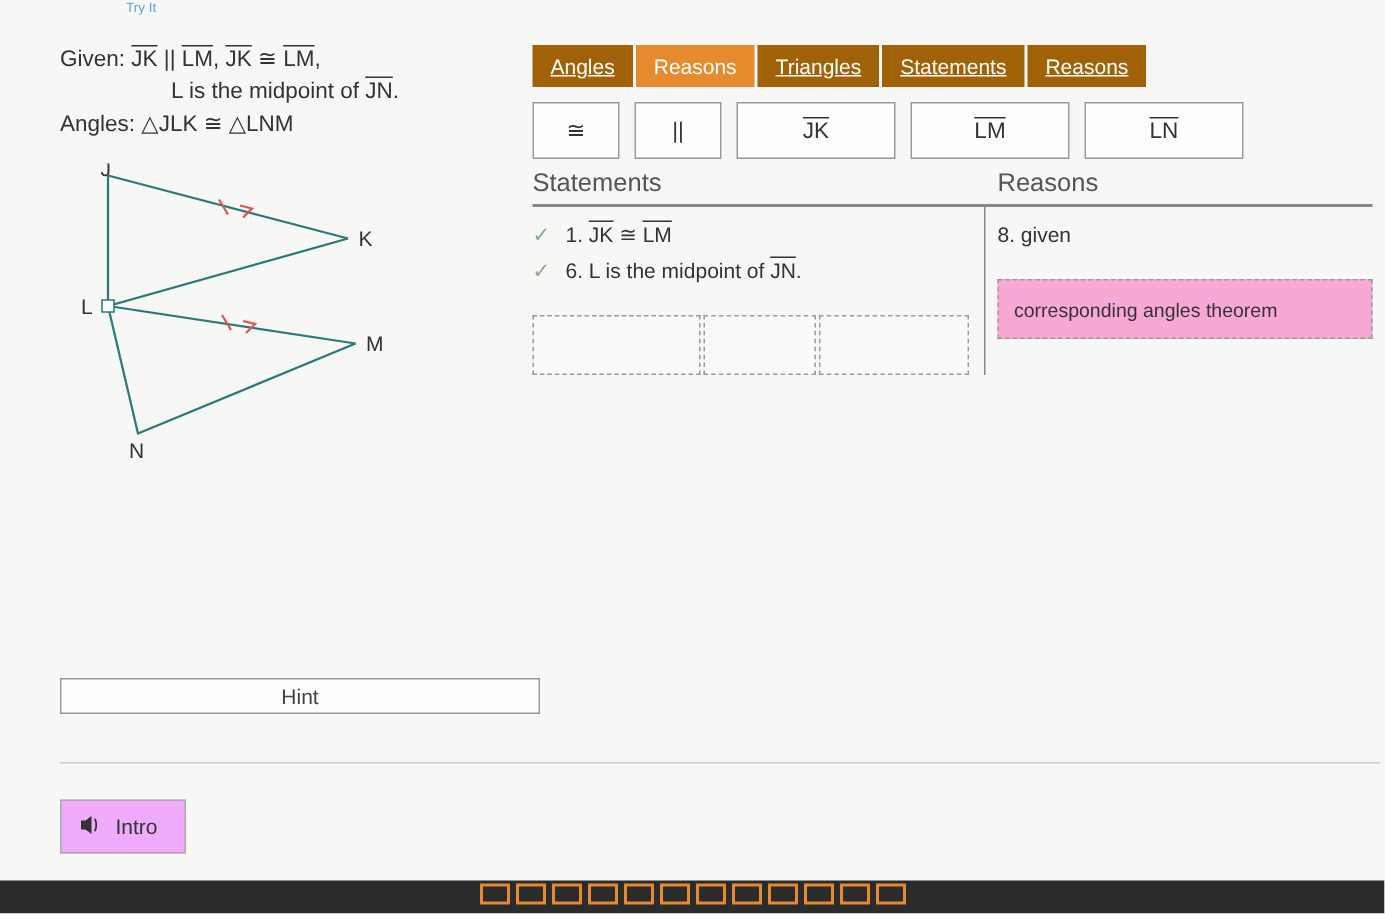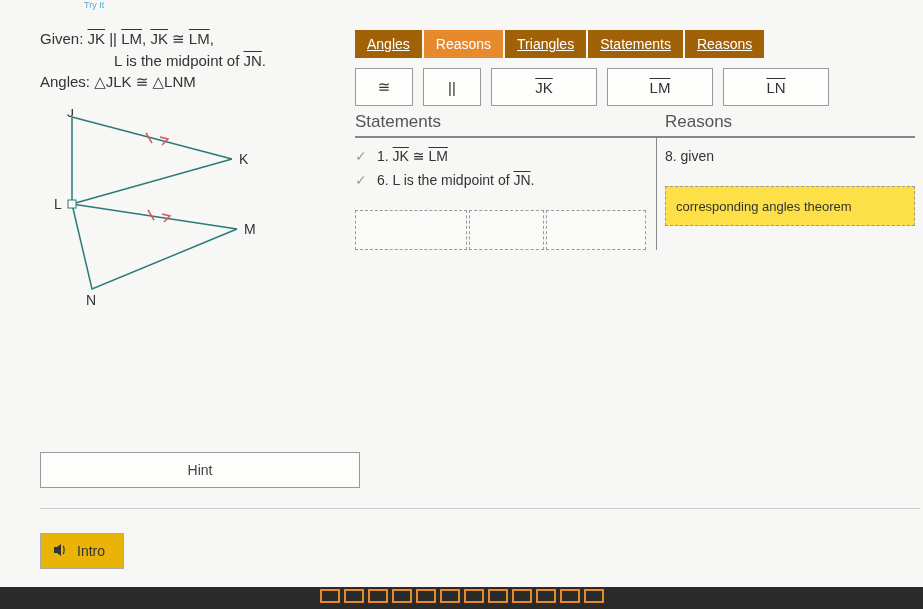--- a/index.html
+++ b/index.html
@@ -31,36 +31,36 @@
   }
   .given-line { margin-bottom: 4px; color: #333; font-size: 15px; }
   .given-line .indent { margin-left: 74px; }
   .ov { text-decoration: overline; display: inline-block; }
   .figure {
     margin-top: 18px;
     margin-left: 2px;
   }
   .hint-btn {
     width: 320px;
-    height: 36px;
+    height: 24px;
     border: 1px solid #999;
     background: #fdfdfb;
     margin-top: 140px;
     font-size: 14px;
     color: #444;
     cursor: pointer;
   }
   .intro-btn {
     position: absolute;
     left: 40px;
     bottom: 40px;
     height: 36px;
     padding: 0 18px 0 10px;
     border: 1px solid #aaa;
-    background: #eab308;
+    background: #f0abfc;
     font-size: 14px;
     color: #333;
     display: flex;
     align-items: center;
     gap: 8px;
     cursor: pointer;
   }
   .right-col {
     flex: 1;
     padding-left: 0;
@@ -133,21 +133,21 @@
     height: 40px;
     background: #fafaf8;
   }
   .dz1 { width: 112px; }
   .dz2 { width: 75px; }
   .dz3 { width: 100px; }
   .dz-reason {
     border: 1px dashed #999;
     height: 40px;
     width: 250px;
-    background: #fde047;
+    background: #f9a8d4;
     display: flex;
     align-items: center;
     padding-left: 10px;
     font-size: 13px;
     color: #333;
   }
   .bottom-strip {
     position: absolute;
     bottom: 0;
     left: 0;

